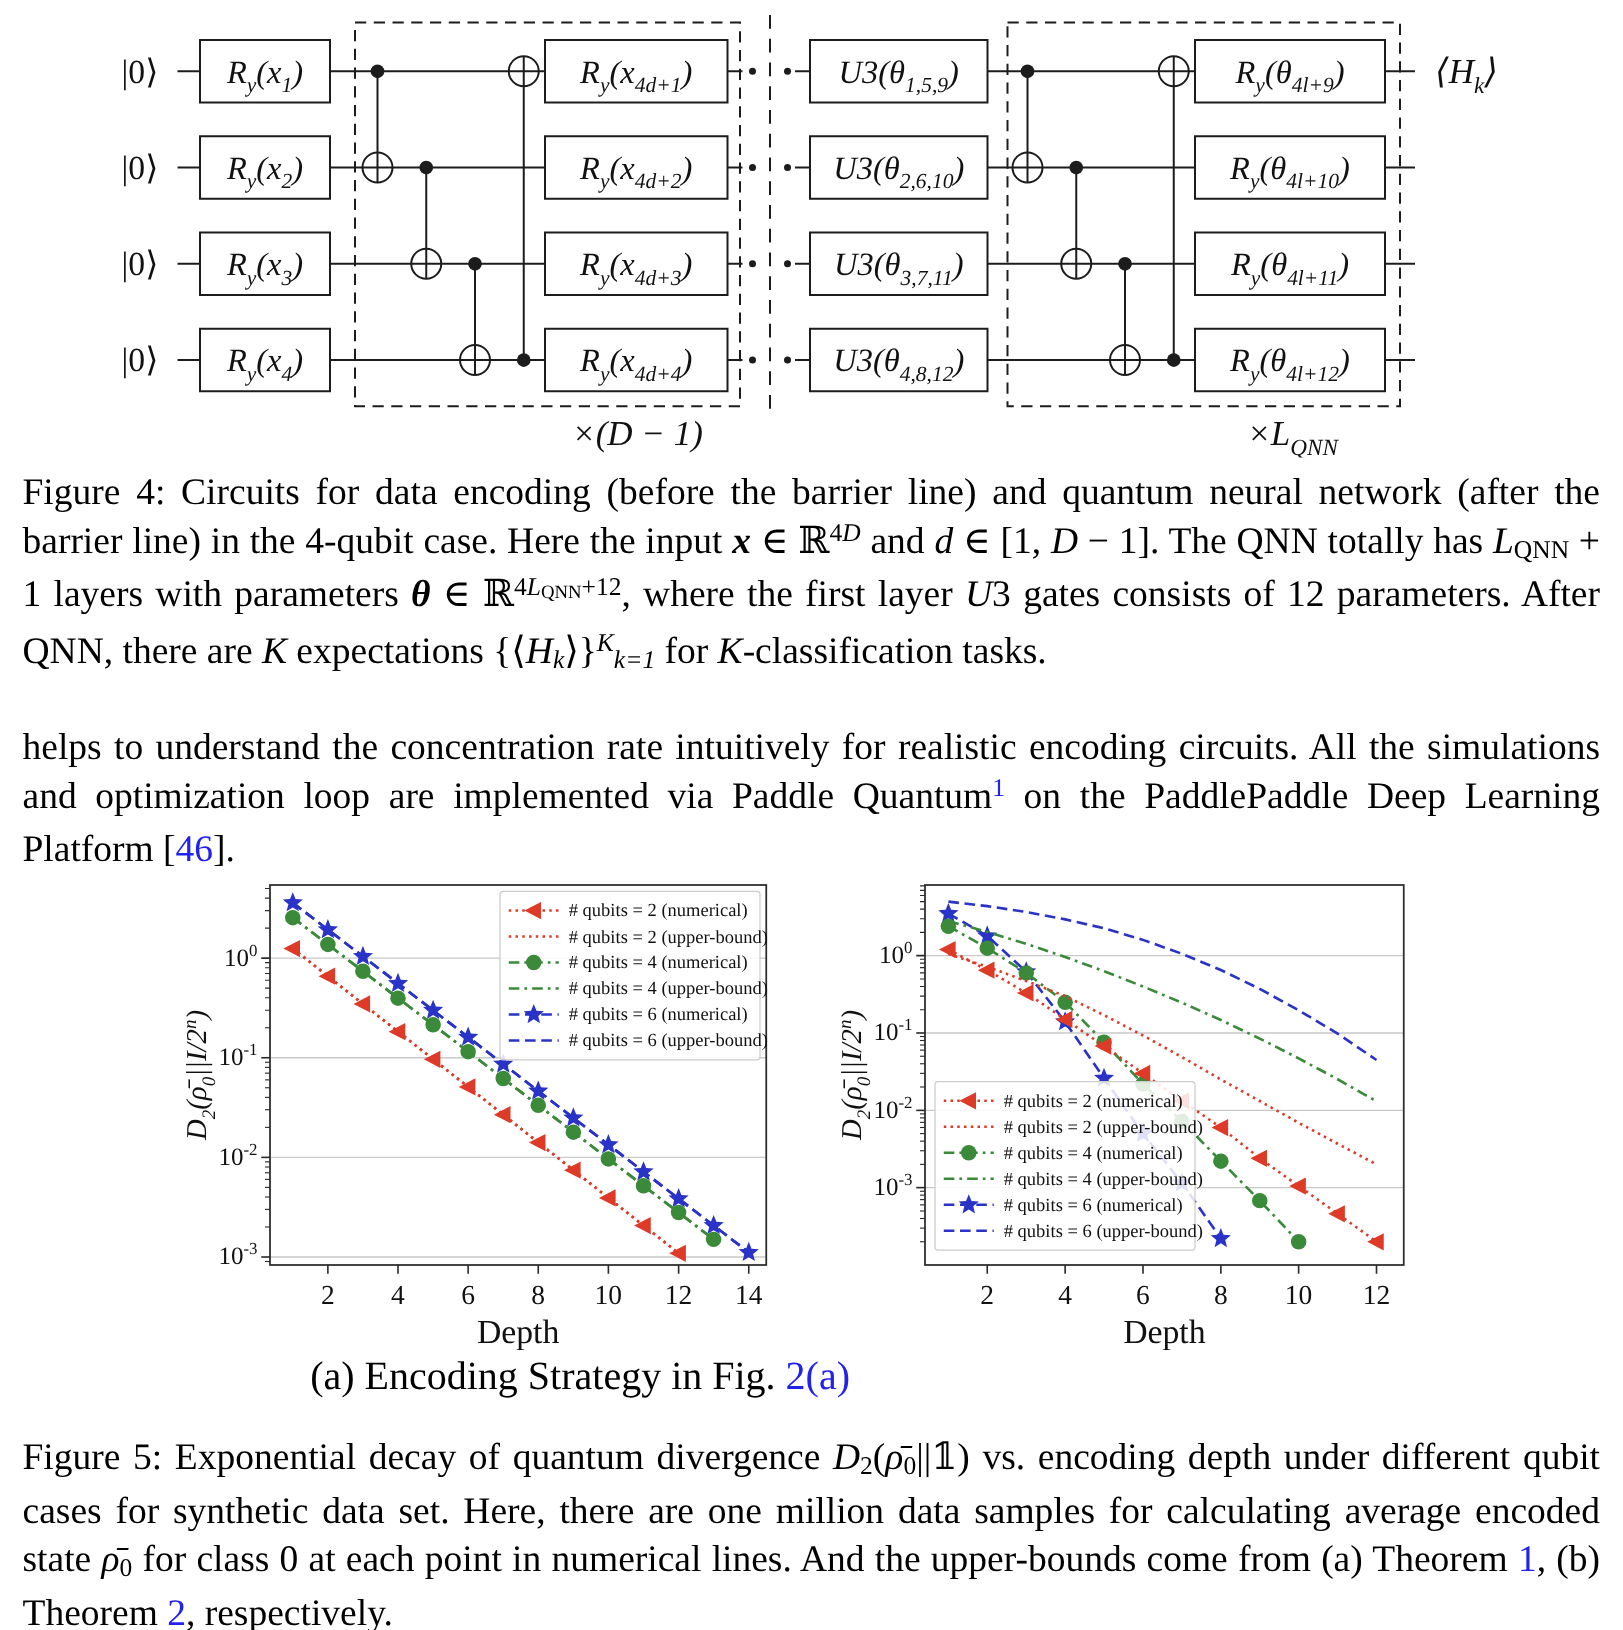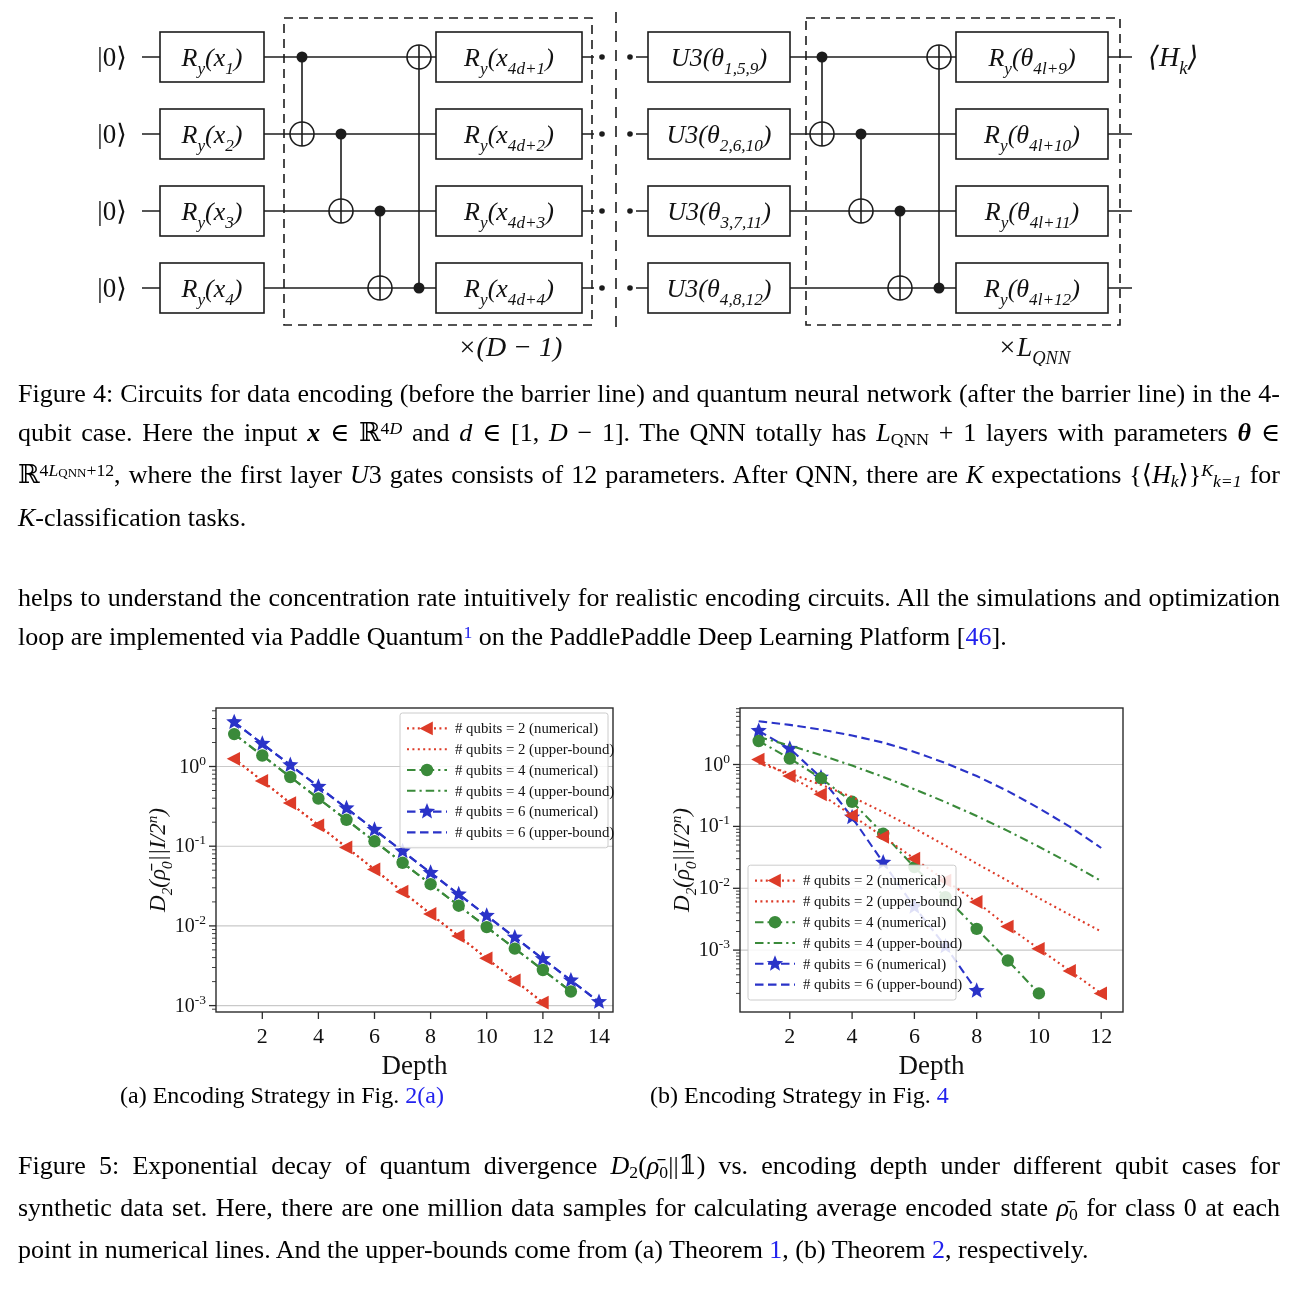--- a/index.html
+++ b/index.html
@@ -1,20 +1,20 @@
 <!DOCTYPE html>
 <html><head>
 <meta charset="utf-8">
 <style>
   html,body{margin:0;padding:0;background:#ffffff;}
   .page{position:relative;width:1298px;height:1304px;background:#fff;overflow:hidden;
         font-family:"Liberation Serif","DejaVu Serif",serif;color:#000;}
   .abs{position:absolute;}
-  p.cap{font-size:26px;line-height:39px;text-align:justify;margin:0;}
-  .subcap{font-size:24px;text-align:left;}
+  p.cap{font-size:30px;line-height:39px;text-align:justify;margin:0;}
+  .subcap{font-size:32px;text-align:right;}
   .i{font-style:italic}
   .bi{font-weight:bold;font-style:italic}
   .sup{font-size:0.68em;position:relative;top:-0.42em}
   .sub{font-size:0.68em;position:relative;top:0.22em}
   .subsup{font-size:0.5em;position:relative;top:-0.5em}
   .link{color:#2222ee}
   svg text{font-family:"Liberation Serif","DejaVu Serif",serif;fill:#111;}
 </style>
 </head>
 <body>
@@ -345,16 +345,15 @@
       <line x1="83" x2="123" y1="269.8" y2="269.8" stroke="#2a33c8" stroke-width="2.1" stroke-dasharray="8.5 4.5"></line>
       <polygon points="103.0,261.3 105.2,266.8 111.1,267.2 106.6,271.0 108.0,276.7 103.0,273.5 98.0,276.7 99.4,271.0 94.9,267.2 100.8,266.8" fill="#2a33c8"></polygon>
       <text x="131" y="274.6" font-size="14.8"># qubits = 6 (numerical)</text>
       <line x1="83" x2="123" y1="290.6" y2="290.6" stroke="#2a33c8" stroke-width="2.1" stroke-dasharray="8.5 4.5"></line>
       <text x="131" y="295.4" font-size="14.8"># qubits = 6 (upper-bound)</text>
       <text x="259.5" y="380" text-anchor="middle" font-size="27">Depth</text>
       <text transform="translate(17 166.0) rotate(-90)" text-anchor="middle" font-size="23" font-style="italic"><tspan dy="0.0" font-size="23.0">D</tspan><tspan dy="6.9" font-size="15.2">2</tspan><tspan dy="-6.9" font-size="23.0">(ρ̄</tspan><tspan dy="6.9" font-size="15.2">0</tspan><tspan dy="-6.9" font-size="23.0">||I/2</tspan><tspan dy="-8.3" font-size="15.2">n</tspan><tspan dy="8.3" font-size="23.0">)</tspan></text>
     </svg>
 
   <div class="subcap abs" style="left:120px;top:1082px;width:560px"><span>(a) Encoding Strategy in Fig. </span><span class="link">2(a)</span></div>
-  <div class="subcap abs" style="left:650px;top:1082px;width:560px"><span>(b) Encoding Strategy in Fig. </span><span class="link">4</span></div>
 
   <p class="cap abs" style="left:18px;top:1146px;width:1262px"><span>Figure 5: Exponential decay of quantum divergence </span><span class="i">D</span><span class="sub">2</span><span>(</span><span class="i">ρ̄</span><span class="sub">0</span><span>||𝟙) vs. encoding depth under different qubit cases for synthetic data set. Here, there are one million data samples for calculating average encoded state </span><span class="i">ρ̄</span><span class="sub">0</span><span> for class 0 at each point in numerical lines. And the upper-bounds come from (a) Theorem </span><span class="link">1</span><span>, (b) Theorem </span><span class="link">2</span><span>, respectively.</span></p>
 </div>
 
 </body></html>

